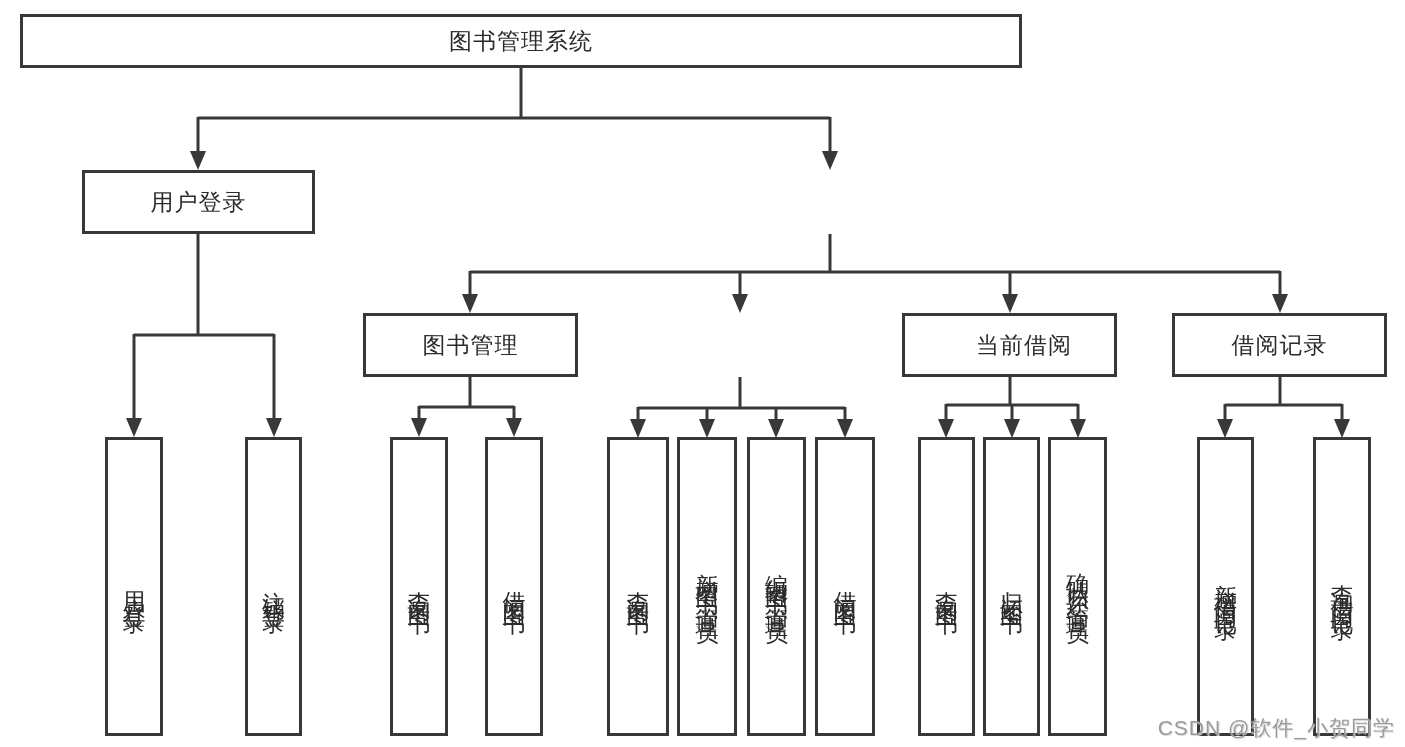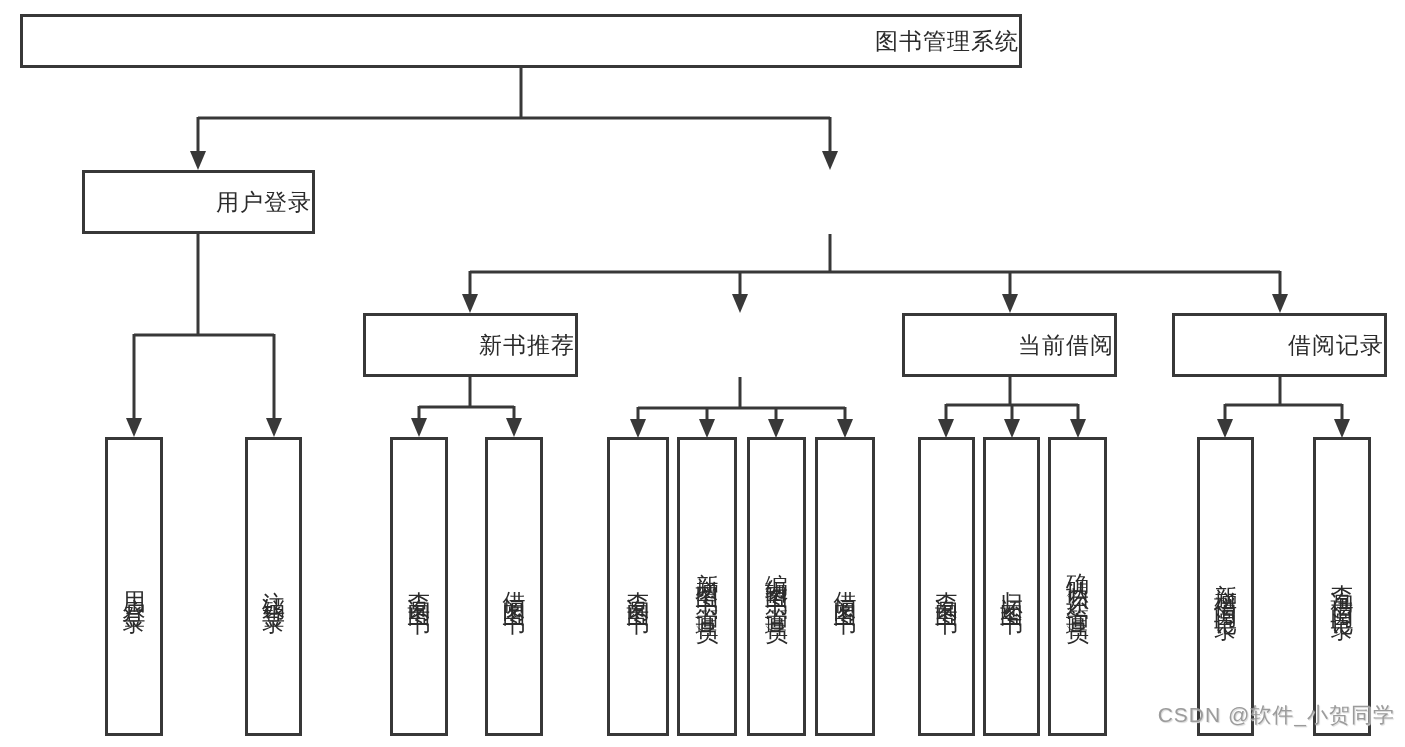--- a/index.html
+++ b/index.html
@@ -16,21 +16,21 @@
     left: 0; top: 0;
     width: 1405px; height: 747px;
   }
   .node {
     position: absolute;
     box-sizing: border-box;
     background: #ffffff;
     border: 3px solid #383838;
     display: flex;
     align-items: center;
-    justify-content: flex-end;
+    justify-content: center;
     color: #2b2b2b;
     font-size: 23px;
     letter-spacing: 1px;
     white-space: nowrap;
   }
   .root  { left: 20px;  top: 14px;  width: 1002px; height: 54px; }
   .lvl2a { left: 82px;  top: 170px; width: 233px;  height: 64px; }
   .lvl2b { left: 712px; top: 170px; width: 235px;  height: 64px; }
   .lvl3  { top: 313px; width: 215px; height: 64px; }
   .l3a { left: 363px; }  .l3b { left: 632px; }
@@ -63,21 +63,21 @@
   .f7  { left: 747px;  width: 59px; }
   .f8  { left: 815px;  width: 60px; }
   .f9  { left: 918px;  width: 57px; }
   .f10 { left: 983px;  width: 57px; }
   .f11 { left: 1048px; width: 59px; }
   .f12 { left: 1197px; width: 57px; }
   .f13 { left: 1313px; width: 58px; }
   .watermark {
     position: absolute;
     right: 10px;
-    bottom: 18px;
+    bottom: 5px;
     font-size: 21px;
     color: #9b9b9b;
     text-shadow: 1px 1px 1px #d6d6d6;
     letter-spacing: 1px;
   }
 </style>
 </head>
 <body>
 
 <div class="canvas">
@@ -150,21 +150,21 @@
 
   <div class="node root">
     <span>图书管理系统</span>
   </div>
 
   <div class="node lvl2a">
     <span>用户登录</span>
   </div>
 
   <div class="node lvl3 l3a">
-    <span>新书推荐</span>
+    <span>图书管理</span>
   </div>
   <div class="node lvl3 l3c">
     <span>当前借阅</span>
   </div>
   <div class="node lvl3 l3d">
     <span>借阅记录</span>
   </div>
 
   <div class="leaf f1">
     <span>用户登录</span>

